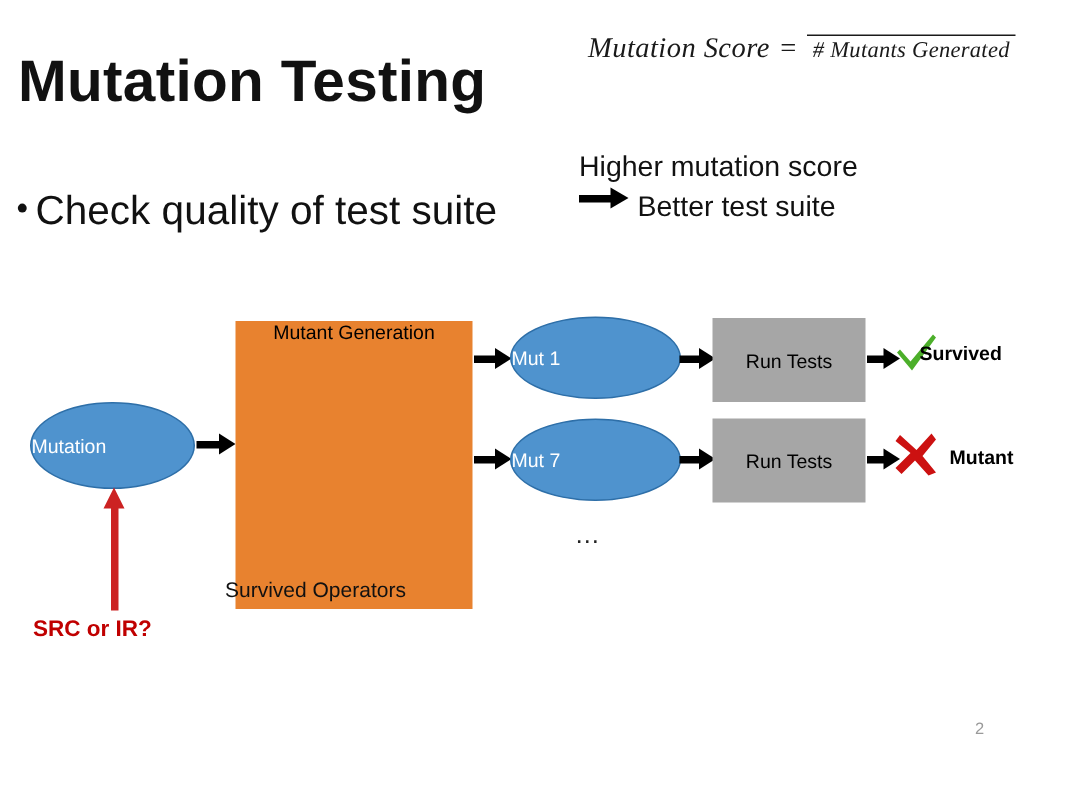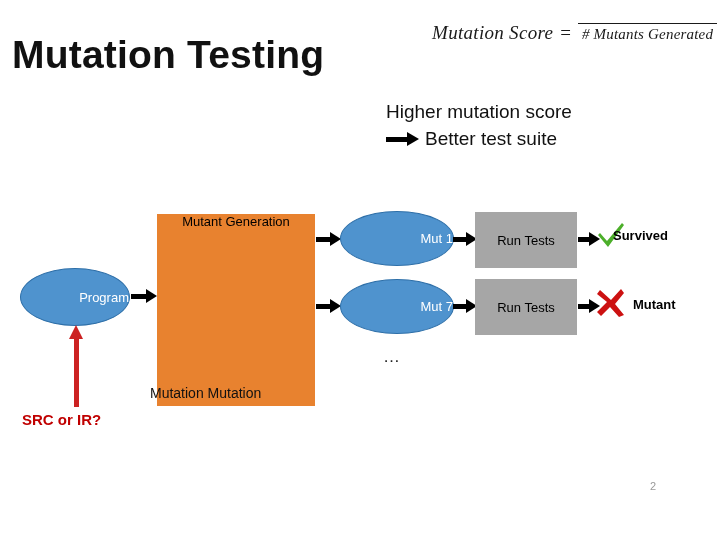--- a/index.html
+++ b/index.html
@@ -34,21 +34,20 @@
   
   #formula {
     left: 392px;
     top: 22px;
     font-family: "Liberation Serif", serif;
     font-style: italic;
     color: #1a1a1a;
     display: flex;
     align-items: center;
     white-space: nowrap;
-    margin-left: 40px;
   }
   #formula .lhs {
     font-size: 19px;
     letter-spacing: 0.3px;
     padding-right: 7px;
   }
   #formula .eq {
     font-size: 19px;
     padding-right: 7px;
     font-style: normal;
@@ -87,21 +86,21 @@
 
   
   #implication {
     left: 386px;
     top: 99px;
     font-size: 19px;
     color: #111111;
     line-height: 1.42;
     white-space: nowrap;
   }
-  #implication .row2 { display: flex; align-items: center; }
+  #implication .row2 { display: flex; }
   #implication .arrow-glyph {
     display: inline-block;
     width: 34px;
     height: 12px;
     position: relative;
     margin-right: 5px;
   }
   #implication .arrow-glyph::before {
     content: "";
     position: absolute;
@@ -118,21 +117,21 @@
     border-left: 12px solid #000;
   }
 
   
   .ellipse-node {
     border-radius: 50%;
     background: #4F93CE;
     border: 1.5px solid #2E6FA8;
     display: flex;
     align-items: center;
-    justify-content: flex-end;
+    justify-content: flex-start;
     color: #ffffff;
     font-size: 13px;
     box-sizing: border-box;
   }
   #node-program {
     left: 20px; top: 268px;
     width: 110px; height: 58px;
     font-size: 13px;
   }
   #node-mut1 {
@@ -280,31 +279,34 @@
 
   <div class="abs" id="formula">
     <span class="lhs">Mutation Score</span>
     <span class="eq">=</span>
     <span class="frac">
       <span class="bar"></span>
       <span class="den"># Mutants Generated</span>
     </span>
   </div>
 
+  <div class="abs" id="bullet-line">
+    <span class="dot">•</span><span>Check quality of test suite</span>
+  </div>
 
   <div class="abs" id="implication">
     <div class="row1">Higher mutation score</div>
     <div class="row2">
       <span class="arrow-glyph"></span>
       <span>Better test suite</span>
     </div>
   </div>
 
   <div class="abs ellipse-node" id="node-program">
-    <span>Program</span>
+    <span>Mutation</span>
   </div>
 
   <div class="abs conn" id="conn-prog-mg">
     <span class="shaft"></span>
     <span class="head"></span>
   </div>
 
   <div class="abs" id="box-mutant-generation">
     <span>Mutant Generation</span>
   </div>
@@ -362,17 +364,17 @@
   <div class="abs result-label" id="label-killed">Mutant</div>
 
   <div class="abs" id="label-ellipsis">…</div>
 
   <div class="abs" id="red-arrow">
     <span class="r-head"></span>
     <span class="r-shaft"></span>
   </div>
 
   <div class="abs" id="label-src-or-ir">SRC or IR?</div>
-  <div class="abs" id="label-mutation-operators">Mutation Mutation</div>
+  <div class="abs" id="label-mutation-operators">Survived Operators</div>
 
   <div class="abs" id="page-number">2</div>
 
 </div>
 
 </body></html>

